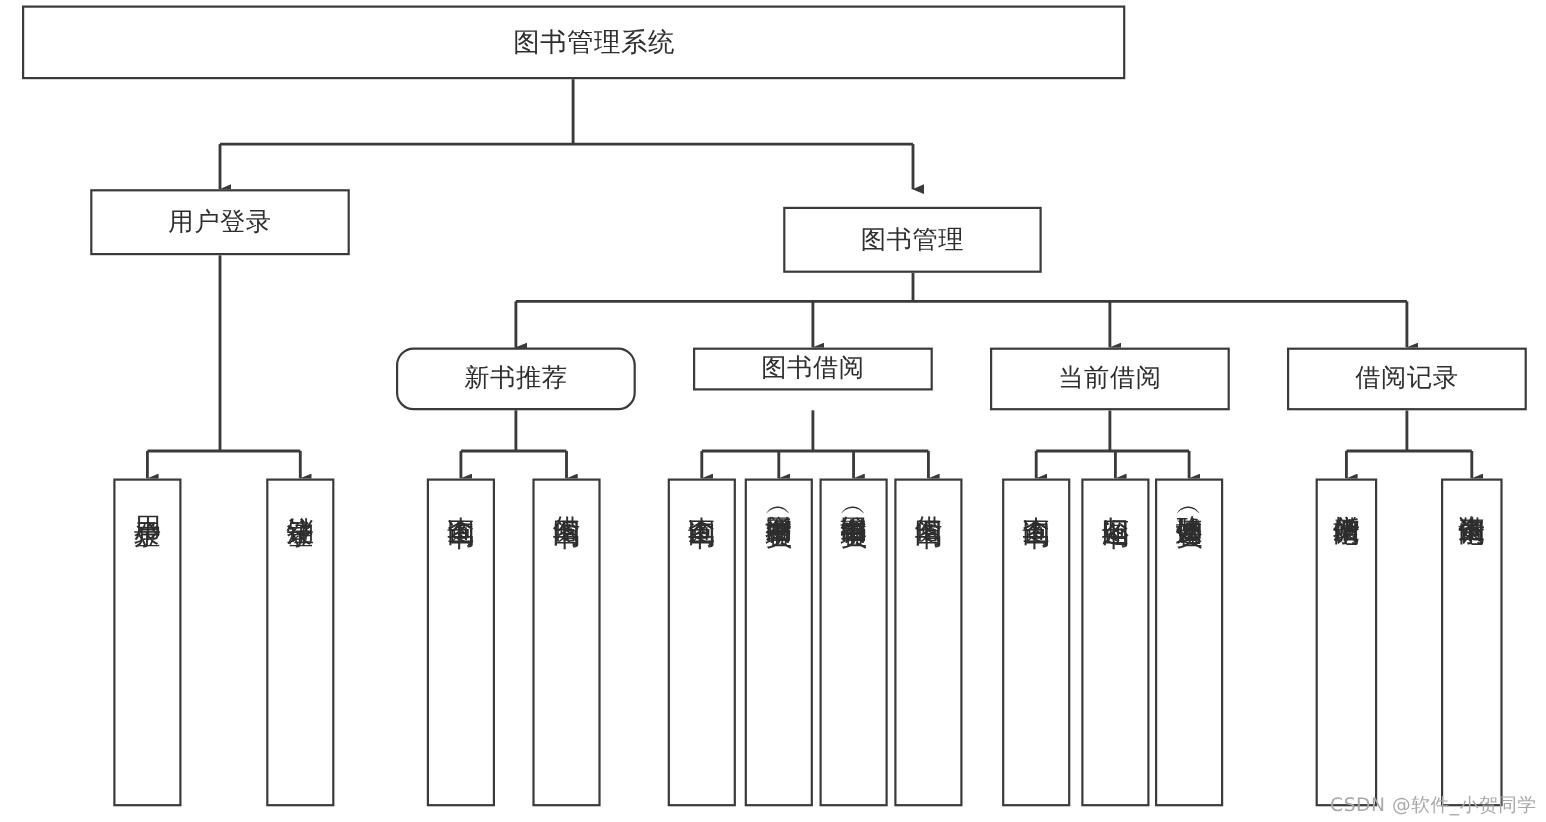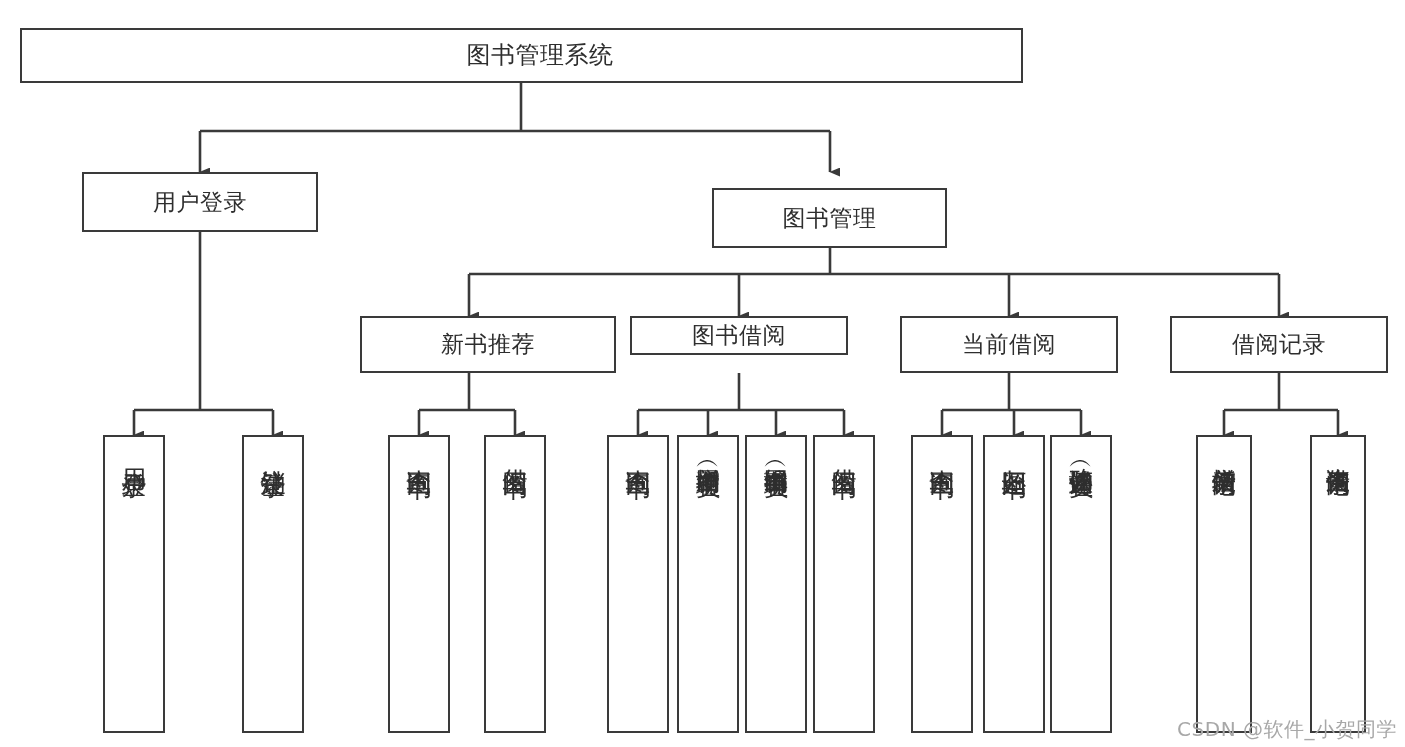--- a/index.html
+++ b/index.html
@@ -61,21 +61,21 @@
     white-space: nowrap;
   }
   .node.vert.long .label {
     font-size: 24px;
     letter-spacing: 1px;
   }
   #watermark {
     position: absolute;
     right: 8px;
     bottom: 4px;
-    font-size: 20px;
+    font-size: 17px;
     color: #a8a8a8;
     letter-spacing: 0.5px;
     white-space: nowrap;
   }
 </style>
 </head>
 <body>
 
 <div id="canvas">
 
@@ -122,32 +122,32 @@
       <path d="M1014,410 L1014,435" marker-end="url(#arrow)"></path>
       <path d="M1081,410 L1081,435" marker-end="url(#arrow)"></path>
 
       <path d="M1279,373 L1279,410"></path>
       <path d="M1224,410 L1338,410"></path>
       <path d="M1224,410 L1224,435" marker-end="url(#arrow)"></path>
       <path d="M1338,410 L1338,435" marker-end="url(#arrow)"></path>
     </g>
   </svg>
 
-  <div class="node root horiz" style="left: 20px; top: 28px; width: 1003px; height: 55px; padding-left: 37px;">
+  <div class="node root horiz" style="left: 20px; top: 5px; width: 1003px; height: 67px; padding-left: 37px;">
     <span class="label">图书管理系统</span>
   </div>
 
   <div class="node horiz" style="left: 82px; top: 172px; width: 236px; height: 60px;">
     <span class="label">用户登录</span>
   </div>
   <div class="node horiz" style="left: 712px; top: 172px; width: 235px; height: 60px; margin-top: 16px;">
     <span class="label">图书管理</span>
   </div>
 
-  <div class="node horiz" style="left: 360px; top: 316px; width: 256px; height: 57px;">
+  <div class="node horiz" style="left: 360px; top: 316px; width: 218px; height: 57px; border-radius: 16px;">
     <span class="label">新书推荐</span>
   </div>
   <div class="node horiz" style="left: 630px; top: 316px; width: 218px; height: 39px;">
     <span class="label">图书借阅</span>
   </div>
   <div class="node horiz" style="left: 1170px; top: 316px; width: 218px; height: 57px;">
     <span class="label">借阅记录</span>
   </div>
   <div class="node horiz" style="left: 900px; top: 316px; width: 218px; height: 57px;">
     <span class="label">当前借阅</span>

